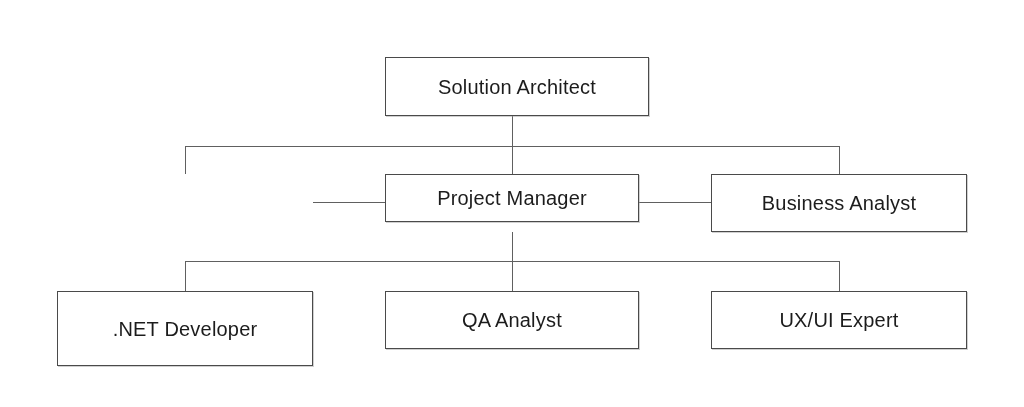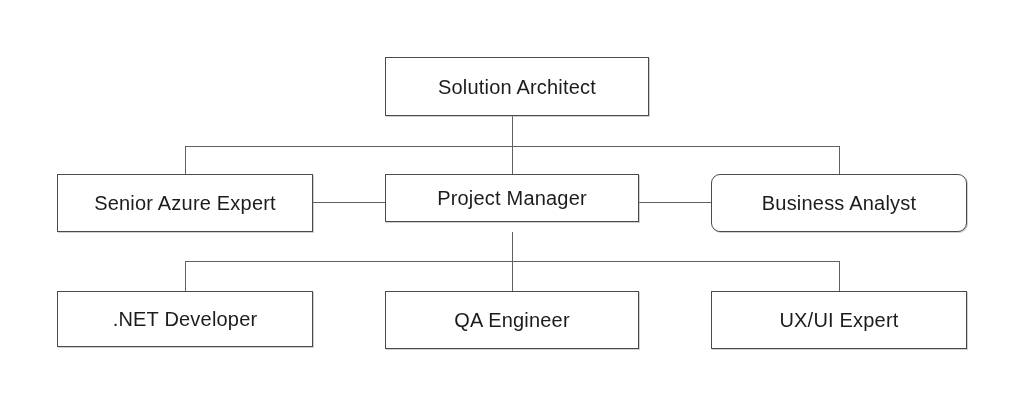--- a/index.html
+++ b/index.html
@@ -36,22 +36,22 @@
     position: absolute;
     background: var(--connector, #5f5f5f);
   }
   .edge.h { height: 1px; }
   .edge.v { width: 1px; }
 
   
   #n-root { left: 385px; top: 57px;  width: 264px; height: 59px; }
   #n-sae  { left: 57px;  top: 174px; width: 256px; height: 58px; }
   #n-pm   { left: 385px; top: 174px; width: 254px; height: 48px; }
-  #n-ba   { left: 711px; top: 174px; width: 256px; height: 58px; border-radius: 9px; }
-  #n-net  { left: 57px;  top: 291px; width: 256px; height: 56px; }
+  #n-ba   { left: 711px; top: 174px; width: 256px; height: 58px; }
+  #n-net  { left: 57px;  top: 291px; width: 256px; height: 75px; }
   #n-qa   { left: 385px; top: 291px; width: 254px; height: 58px; }
   #n-ux   { left: 711px; top: 291px; width: 256px; height: 58px; }
 
   
   #e-root-down   { left: 512px; top: 116px; height: 30px; }
   #e-rail-top    { left: 185px; top: 146px; width: 655px; }
   #e-top-drop-l  { left: 185px; top: 146px; height: 28px; }
   #e-top-drop-c  { left: 512px; top: 146px; height: 28px; }
   #e-top-drop-r  { left: 839px; top: 146px; height: 28px; }
   #e-lateral-l   { left: 313px; top: 202px; width: 72px; }
@@ -77,33 +77,30 @@
   <div class="edge v" id="e-pm-down"></div>
   <div class="edge h" id="e-rail-bottom"></div>
   <div class="edge v" id="e-bot-drop-l"></div>
   <div class="edge v" id="e-bot-drop-c"></div>
   <div class="edge v" id="e-bot-drop-r"></div>
 
   <div class="node" id="n-root">
     <span class="node-label">Solution Architect</span>
   </div>
 
-  <div class="node" id="n-sae">
-    <span class="node-label">Senior Azure Expert</span>
-  </div>
   <div class="node" id="n-pm">
     <span class="node-label">Project Manager</span>
   </div>
   <div class="node" id="n-ba">
     <span class="node-label">Business Analyst</span>
   </div>
 
   <div class="node" id="n-net">
     <span class="node-label">.NET Developer</span>
   </div>
   <div class="node" id="n-qa">
-    <span class="node-label">QA Engineer</span>
+    <span class="node-label">QA Analyst</span>
   </div>
   <div class="node" id="n-ux">
     <span class="node-label">UX/UI Expert</span>
   </div>
 
 </div>
 
 </body></html>

